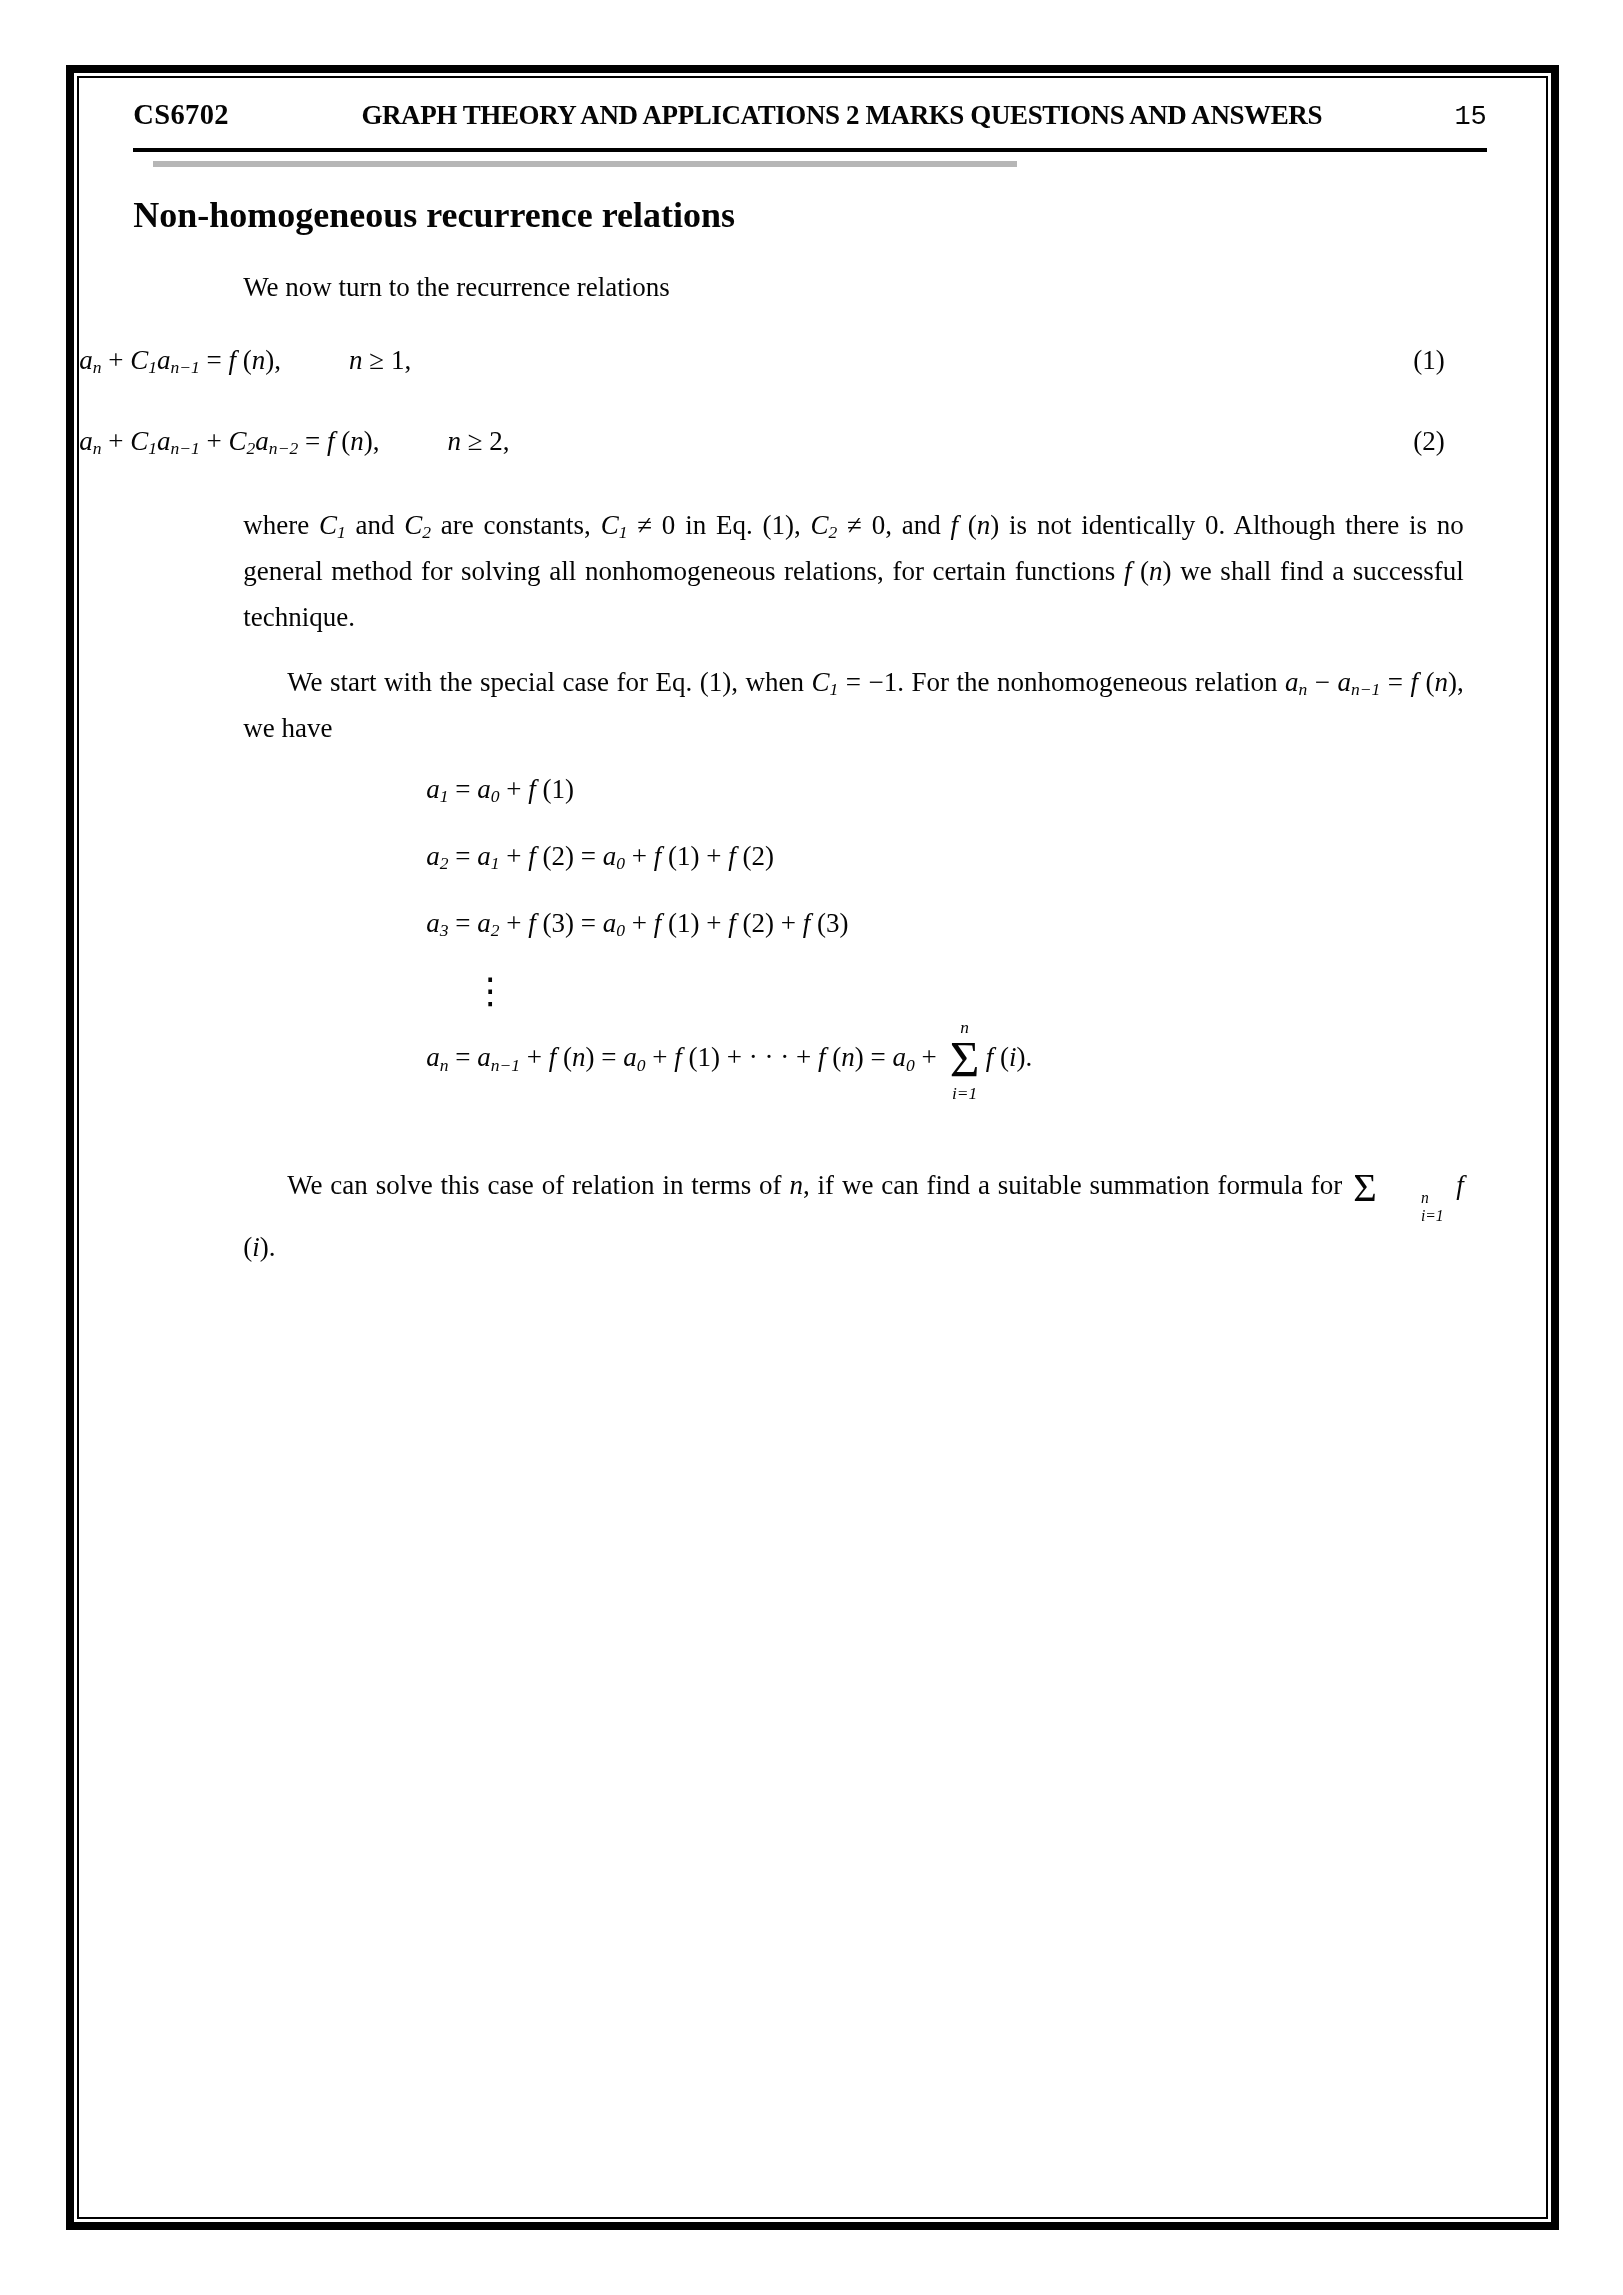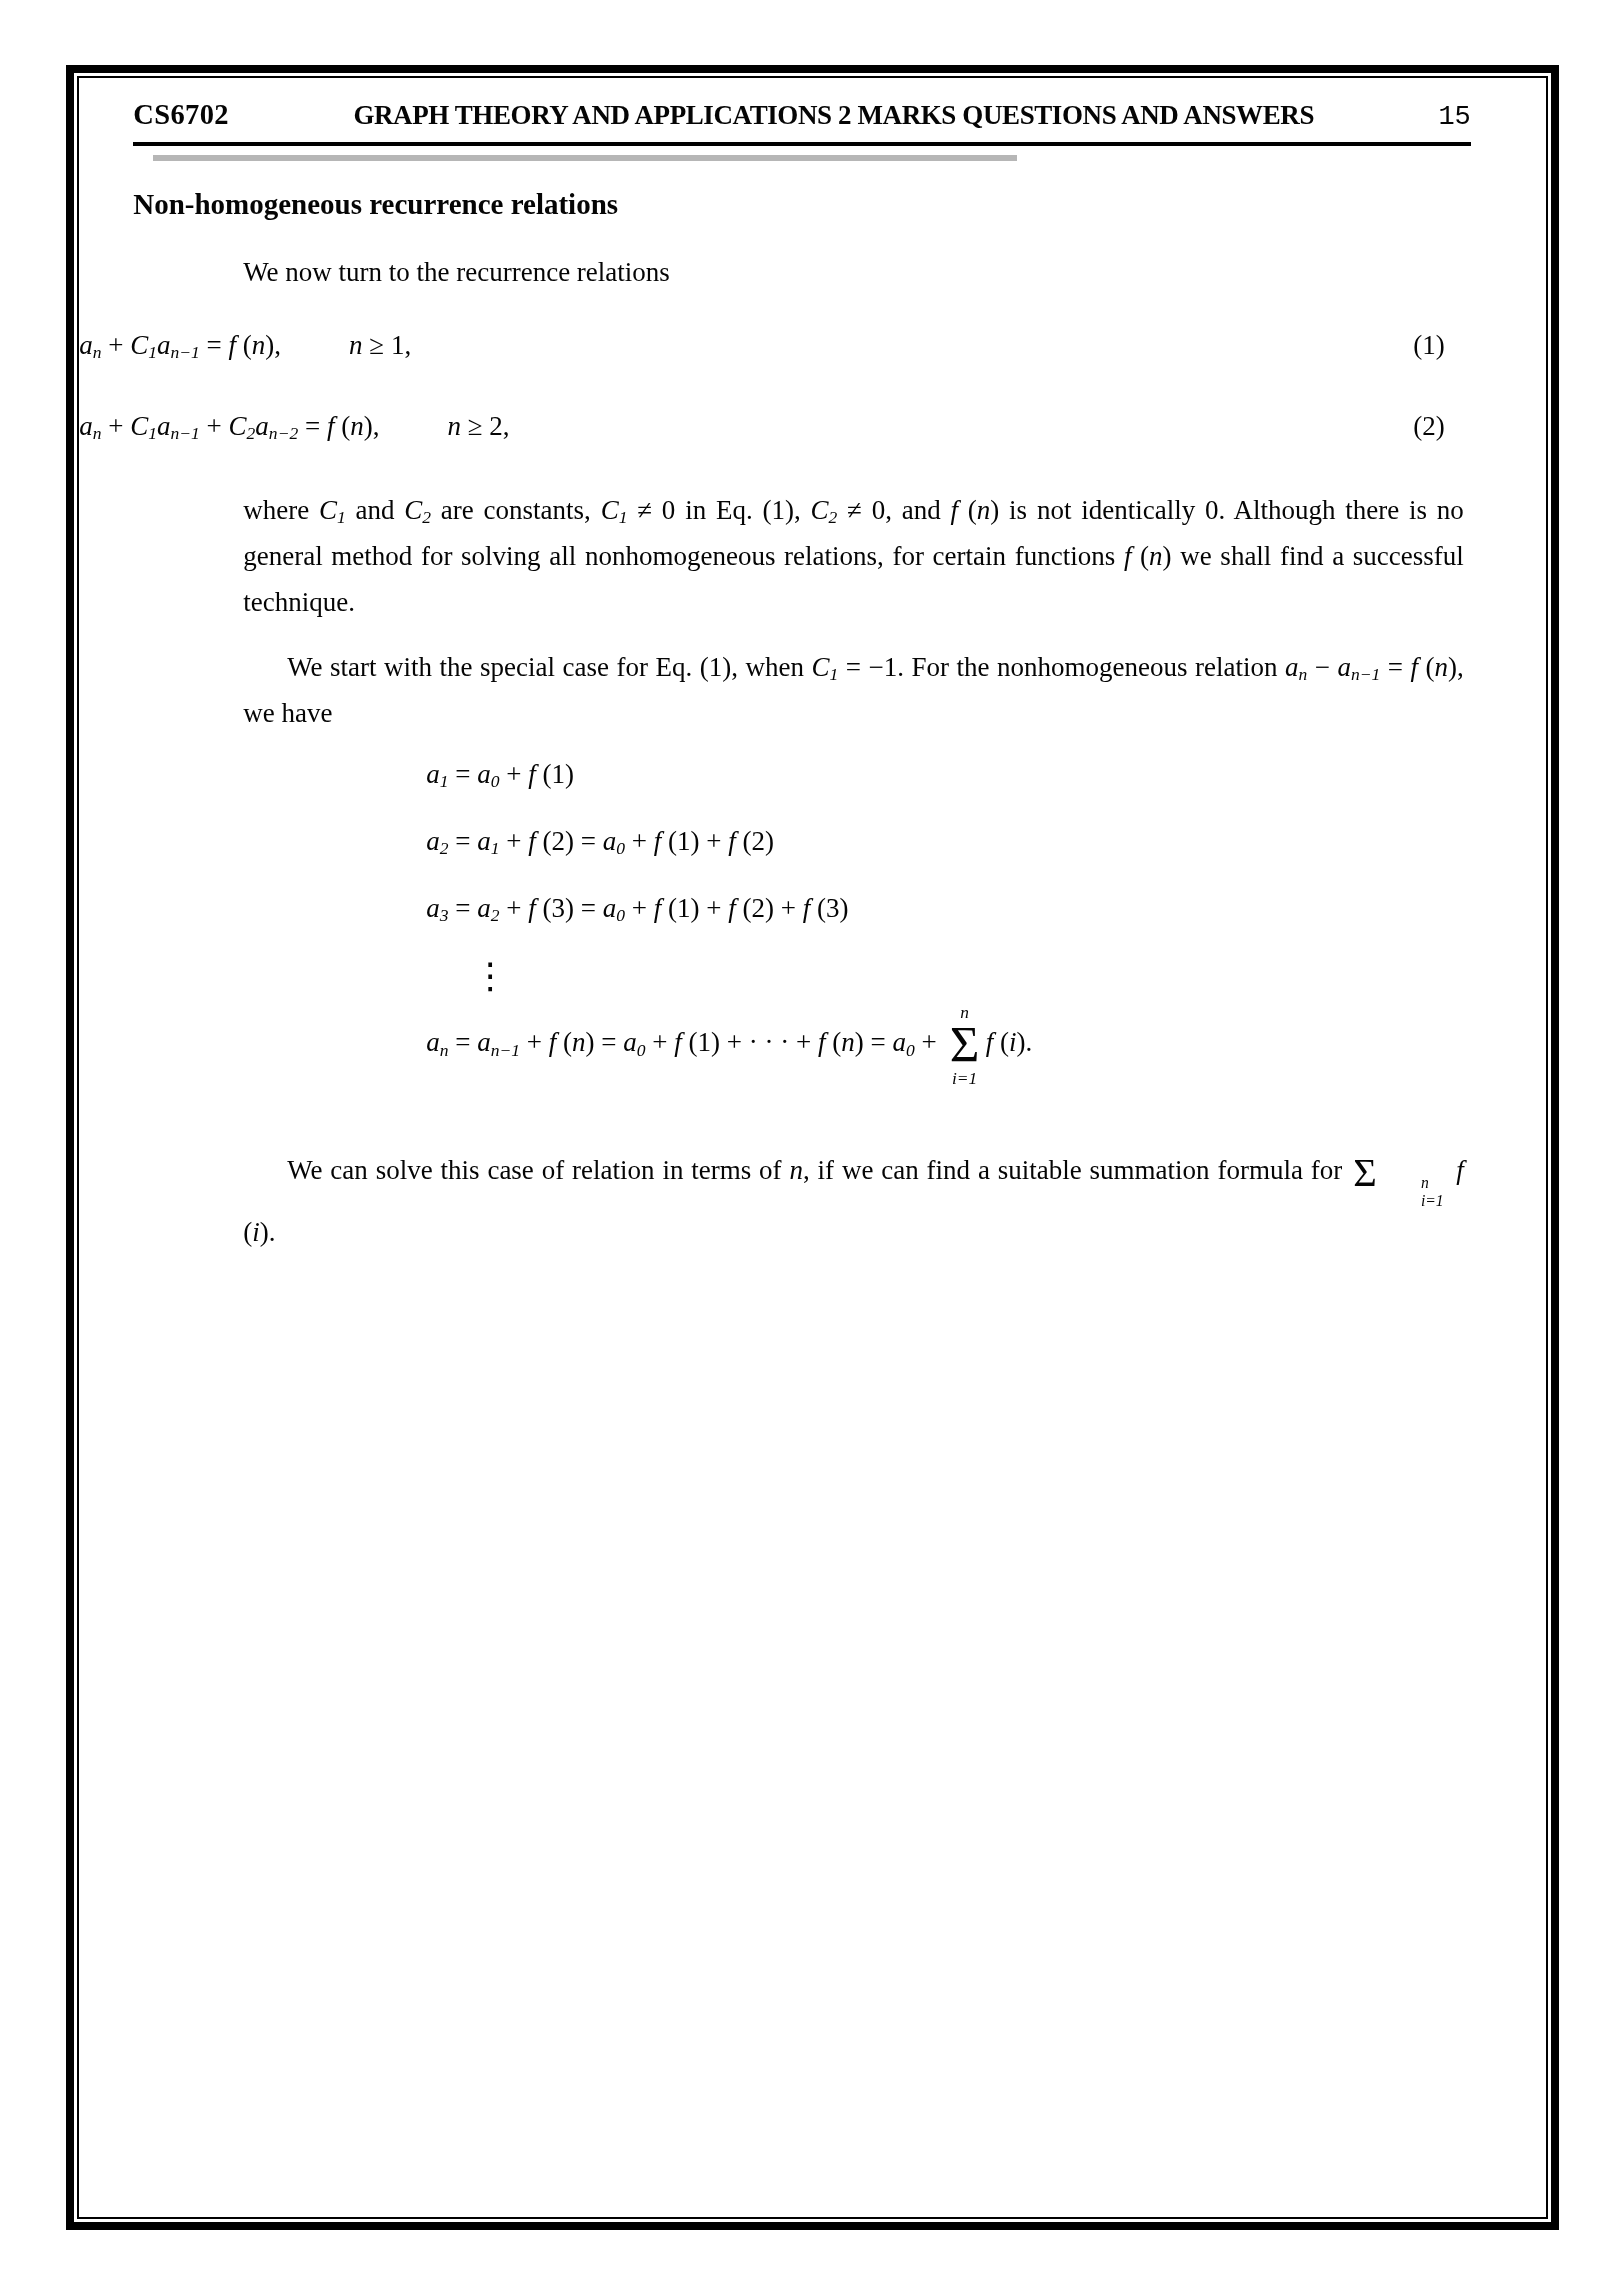--- a/index.html
+++ b/index.html
@@ -35,22 +35,22 @@
     height: 100%;
     box-sizing: border-box;
     padding-top: 20.6px;
     overflow: hidden;
   }
   
   .header-row {
     display: flex;
     align-items: baseline;
     justify-content: space-between;
-    margin: 0 75px 0 54px;
-    padding-bottom: 10px;
+    margin: 0 59px 0 54px;
+    padding-bottom: 16px;
     border-bottom: 4.8px solid #000;
     white-space: nowrap;
   }
   .h-course {
     font-size: 28.5px;
     font-weight: 700;
     letter-spacing: 0.4px;
   }
   .h-title {
     flex: 1;
@@ -67,21 +67,21 @@
   }
   .scan-line {
     margin: 9.5px 0 0 74px;
     width: 864px;
     height: 5.5px;
     background: #b6b6b6;
   }
   
   .section-heading {
     margin: 27px 0 0 54px;
-    font-size: 29px;
+    font-size: 36px;
     font-weight: 700;
   }
   .intro-line {
     margin: 36px 0 0 164px;
     font-size: 27px;
   }
   
   .eq-row {
     position: relative;
     margin-top: 40px;

